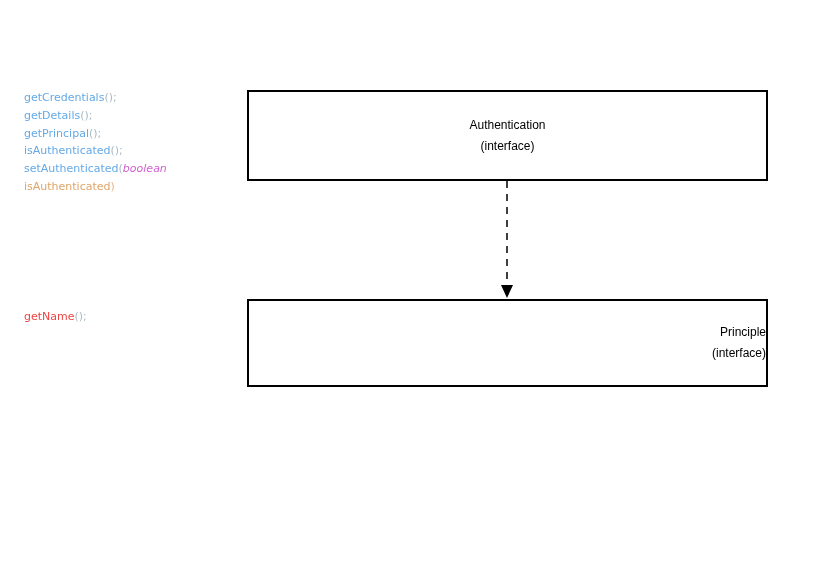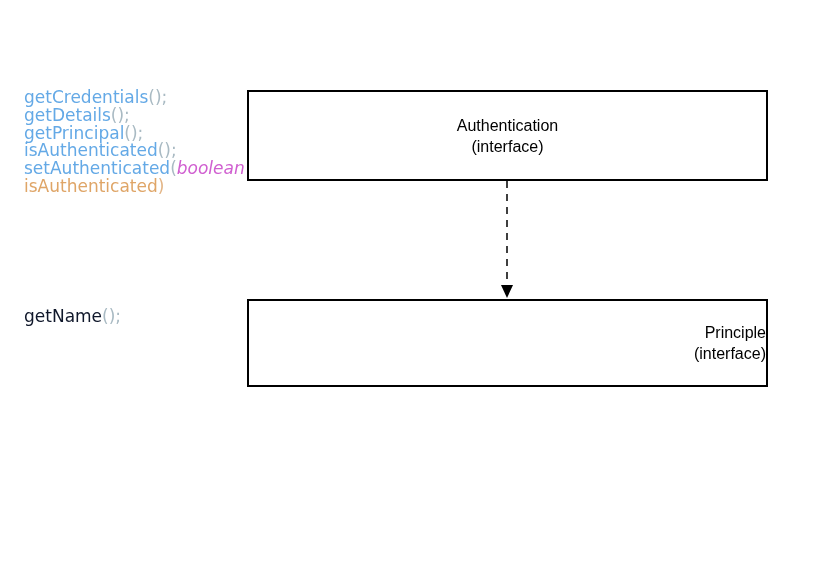--- a/index.html
+++ b/index.html
@@ -11,62 +11,62 @@
     position: relative;
     width: 816px;
     height: 576px;
     background: #ffffff;
     overflow: hidden;
     font-family: "Liberation Sans", sans-serif;
   }
   .code-block {
     position: absolute;
     font-family: "DejaVu Sans", sans-serif;
-    font-size: 17px;
+    font-size: 11px;
     line-height: 17.8px;
     white-space: pre;
   }
   .code-auth { left: 24px; top: 89px; }
   .code-principle { left: 24px; top: 308px; }
   .code-line { height: 17.8px; }
   .node {
     position: absolute;
     left: 247px;
     width: 521px;
     box-sizing: border-box;
     border: 2px solid #000000;
     background: #ffffff;
     display: flex;
     flex-direction: column;
     align-items: center;
     justify-content: center;
     text-align: center;
     color: #000000;
-    font-size: 16px;
+    font-size: 12px;
     line-height: 21px;
   }
   .node-authentication { top: 90px; height: 91px; }
   .node-principle { top: 299px; height: 88px; align-items: flex-end; }
   .edge-svg {
     position: absolute;
     left: 0;
     top: 0;
     width: 816px;
     height: 576px;
     pointer-events: none;
   }
 </style>
 </head>
 <body>
 
 <div class="canvas">
 
   <div class="code-block code-auth"><div class="code-line"><span style="color: rgb(100, 169, 230);">getCredentials</span><span style="color: rgb(169, 186, 195);">();</span></div><div class="code-line"><span style="color: rgb(100, 169, 230);">getDetails</span><span style="color: rgb(169, 186, 195);">();</span></div><div class="code-line"><span style="color: rgb(100, 169, 230);">getPrincipal</span><span style="color: rgb(169, 186, 195);">();</span></div><div class="code-line"><span style="color: rgb(100, 169, 230);">isAuthenticated</span><span style="color: rgb(169, 186, 195);">();</span></div><div class="code-line"><span style="color: rgb(100, 169, 230);">setAuthenticated</span><span style="color: rgb(169, 186, 195);">(</span><span style="color: rgb(208, 95, 208); font-style: italic;">boolean</span></div><div class="code-line"><span style="color: rgb(223, 165, 103);">isAuthenticated</span><span style="color: rgb(227, 181, 134);">)</span></div></div>
 
-  <div class="code-block code-principle"><div class="code-line"><span style="color: #0f172a;">getName</span><span style="color: rgb(169, 186, 195);">();</span></div></div>
+  <div class="code-block code-principle"><div class="code-line"><span style="color: #ef4444;">getName</span><span style="color: rgb(169, 186, 195);">();</span></div></div>
 
   <div class="node node-authentication">
     <div class="node-title">Authentication</div>
     <div class="node-subtitle">(interface)</div>
   </div>
 
   <svg class="edge-svg" viewBox="0 0 816 576" xmlns="http://www.w3.org/2000/svg">
     <line x1="507" y1="181" x2="507" y2="286" stroke="#000000" stroke-width="1.5" stroke-dasharray="7,6"></line>
     <polygon points="501,285 513,285 507,298" fill="#000000"></polygon>
   </svg>

